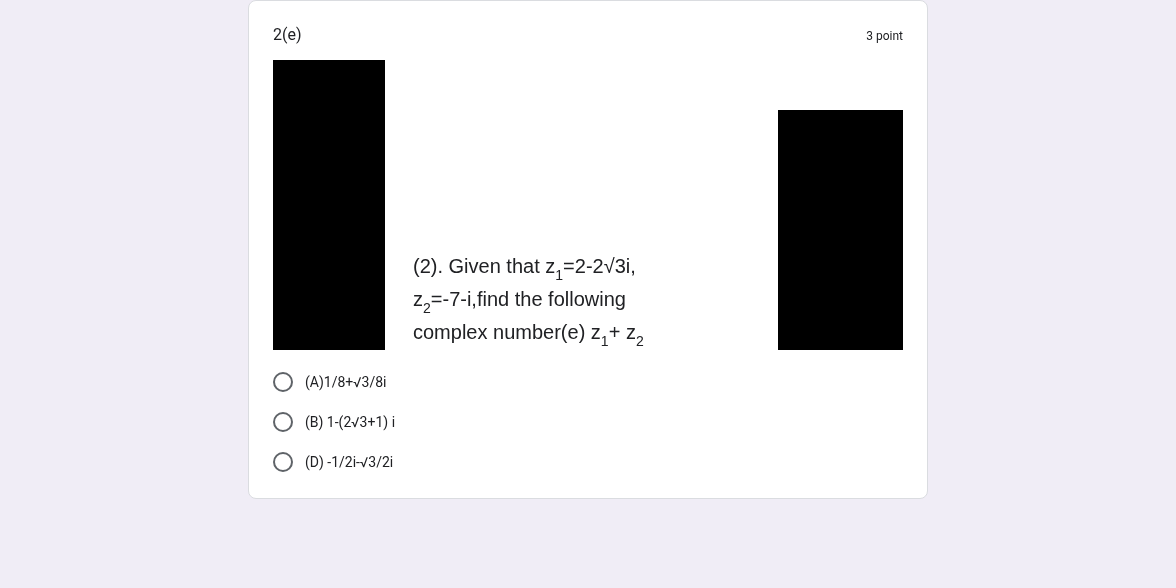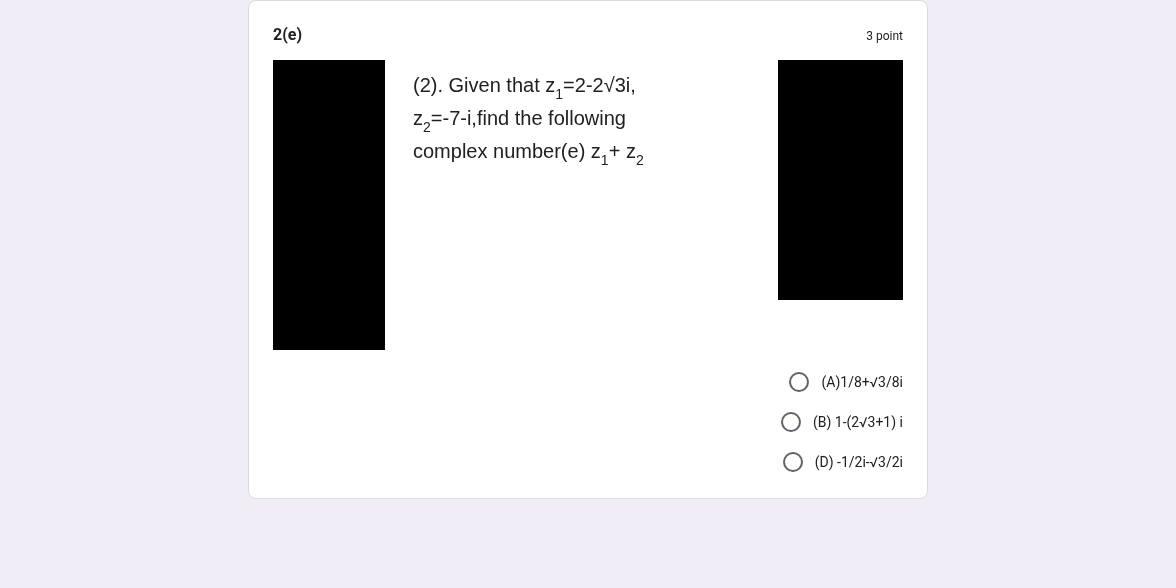--- a/index.html
+++ b/index.html
@@ -27,30 +27,30 @@
     }
     .card-header {
       display: flex;
       justify-content: space-between;
       align-items: baseline;
       margin-bottom: 16px;
     }
     .question-title {
       font-size: 16px;
       color: #202124;
-      font-weight: 700;
+      font-weight: 400;
     }
     .points {
       font-size: 12px;
       color: #202124;
       font-weight: 400;
     }
     .image-area {
       display: flex;
-      align-items: flex-start;
+      align-items: flex-end;
       gap: 28px;
       margin-bottom: 20px;
       margin-top: 6px;
     }
     .black-box-left {
       width: 112px;
       height: 290px;
       background: #000;
       flex-shrink: 0;
     }
@@ -79,21 +79,20 @@
       flex-direction: column;
       gap: 16px;
       padding-left: 0;
     }
     .option {
       display: flex;
       align-items: center;
       gap: 12px;
       cursor: pointer;
       padding: 2px 0;
-      justify-content: flex-end;
     }
     .radio {
       width: 20px;
       height: 20px;
       border: 2px solid #5f6368;
       border-radius: 50%;
       flex-shrink: 0;
       background: #fff;
     }
     .option-label {

